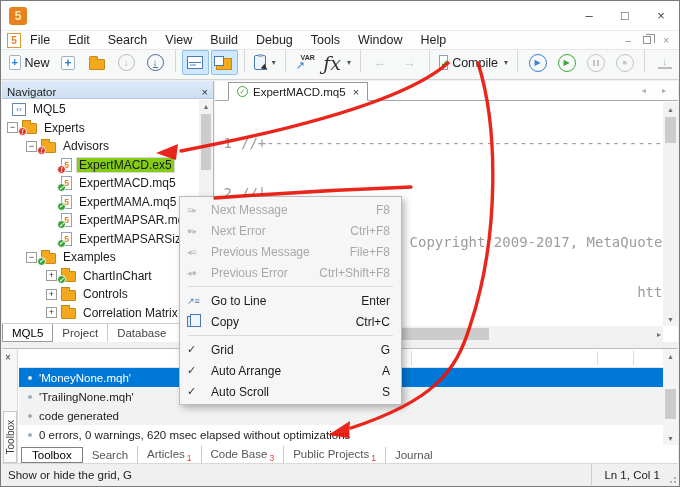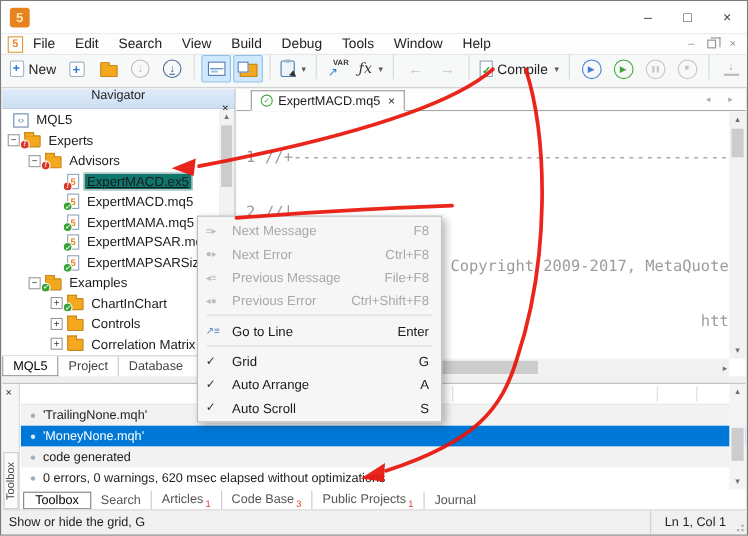--- a/index.html
+++ b/index.html
@@ -49,43 +49,43 @@
   .ic-split::after{content:"";position:absolute;left:2px;bottom:2px;width:6px;height:2px;background:#9cc3e8;}
   .ic-folwin{width:16px;height:12px;background:var(--folder,#f3a81e);border:1px solid #c7871a;position:relative;margin-top:2px;}
   .ic-folwin::before{content:"";position:absolute;left:-3px;top:-3px;width:8px;height:8px;background:#fff;border:1px solid #4a7ab5;}
   .ic-clip{width:13px;height:15px;border:1px solid #4a7ab5;border-radius:2px;background:#eef4fb;position:relative;}
   .ic-clip::before{content:"";position:absolute;top:-2px;left:3px;width:5px;height:3px;background:#9db4cc;border-radius:1px;}
   .ic-clip::after{content:"";position:absolute;right:-3px;bottom:-2px;width:0;height:0;border-left:6px solid #333;
                   border-top:3px solid transparent;border-bottom:3px solid transparent;transform:rotate(40deg);}
   .ic-var{position:relative;width:19px;height:17px;}
   .ic-var b{position:absolute;right:0;top:0;font-size:7px;color:#333;letter-spacing:0;}
   .ic-var s{position:absolute;left:0;bottom:-1px;font-size:11px;color:#2a7ad4;text-decoration:none;}
-  .ic-fx{font-family:"DejaVu Serif",serif;font-style:italic;font-size:13px;color:#333;}
+  .ic-fx{font-family:"DejaVu Serif",serif;font-style:italic;font-size:19px;color:#333;}
   .ic-arrow{font-size:13px;color:#c3c3c3;}
   .ic-compdoc{width:12px;height:15px;border:1px solid #8aa0b8;background:#fff;position:relative;}
   .ic-compdoc::after{content:"✓";position:absolute;left:1px;top:2px;color:#2fa32f;font-size:10px;font-weight:bold;}
   .ic-play{width:18px;height:18px;border-radius:50%;border:1.6px solid;display:flex;align-items:center;justify-content:center;font-size:8px;}
   .ic-play.blue{border-color:#3f7fd4;color:#3f7fd4;}
   .ic-play.green{border-color:#3fa63f;color:#3fa63f;}
   .ic-pause{width:18px;height:18px;border-radius:50%;border:1.6px solid #c5c5c5;position:relative;}
   .ic-pause::before,.ic-pause::after{content:"";position:absolute;top:5px;bottom:5px;width:2px;background:#c5c5c5;}
   .ic-pause::before{left:5px;} .ic-pause::after{right:5px;}
   .ic-stop{width:18px;height:18px;border-radius:50%;border:1.6px solid #c5c5c5;color:#c5c5c5;font-size:7px;
            display:flex;align-items:center;justify-content:center;}
   .ic-dropline{width:14px;text-align:center;border-bottom:2px solid #bcbcbc;color:#bcbcbc;font-size:11px;line-height:11px;}
 
   
   .navigator{position:absolute;left:1px;top:80px;width:212px;height:261px;background:#fff;border-right:1px solid #b5b5b5;}
   .nav-head{height:18px;background:linear-gradient(#e0ebf9,#ccdff2);border-bottom:1px solid #b9c9de;display:flex;
-            align-items:center;padding:0 5px;font-size:11.5px;color:#222;flex-direction:column;}
+            align-items:flex-end;padding:0 5px;font-size:11.5px;color:#222;}
   .nav-close{margin-left:auto;color:#333;font-size:11px;}
   .nav-tree{position:absolute;top:19px;left:0;right:0;bottom:19px;overflow:hidden;font-size:12px;}
   .titem{height:18.5px;display:flex;align-items:center;white-space:nowrap;gap:4px;}
   .titem .lbl{padding:1px 3px;}
-  .titem.hl .lbl{background:#0f766e;border:1px solid #d8d8d8;padding:0 2px;text-decoration:underline;}
+  .titem.hl .lbl{background:#84cc16;border:1px solid #d8d8d8;padding:0 2px;}
   .exp{width:11px;height:11px;border:1px solid #9a9a9a;background:#fff;color:#333;font-size:9px;line-height:9px;
        display:flex;align-items:center;justify-content:center;flex:none;}
   .ind-root{padding-left:10px;} .ind1{padding-left:5px;} .ind2{padding-left:24px;} .ind3{padding-left:44px;} .find3{padding-left:59px;}
   .ico{position:relative;flex:none;}
   .ico-root{width:14px;height:13px;border:1px solid #6a87ad;background:#fff;color:#3a6ea8;font-size:8px;
             display:flex;align-items:center;justify-content:center;letter-spacing:0;}
   .ico-folder{width:15px;height:11px;background:var(--folder,#f3a81e);border:1px solid #c7871a;border-radius:1px;margin-top:2px;}
   .ico-folder::before{content:"";position:absolute;top:-4px;left:-1px;width:7px;height:3px;background:var(--folder,#f3a81e);
                       border:1px solid #c7871a;border-bottom:none;}
   .ico-file{width:11px;height:14px;background:#fff;border:1px solid #8fa5bd;color:#e8821e;font-size:8.5px;font-weight:bold;
@@ -431,27 +431,27 @@
       <div class="tb-head">
         <span class="h" style="left:9px">Description</span>
         <span class="v" style="left:392px"></span>
         <span class="h" style="left:400px">File</span>
         <span class="v" style="left:578px"></span>
         <span class="h" style="left:586px">Line</span>
         <span class="v" style="left:614px"></span>
         <span class="h" style="left:621px">Co...</span>
         <span class="v" style="left:646px"></span>
       </div>
+      <div class="trow selected">
+          <span class="dot"></span>
+          <span>'MoneyNone.mqh'</span>
+        </div>
       <div class="trow stripe">
           <span class="dot"></span>
           <span>'TrailingNone.mqh'</span>
-        </div>
-      <div class="trow selected">
-          <span class="dot"></span>
-          <span>'MoneyNone.mqh'</span>
         </div>
       <div class="trow stripe">
           <span class="dot"></span>
           <span>code generated</span>
         </div>
       <div class="trow">
           <span class="dot"></span>
           <span>0 errors, 0 warnings, 620 msec elapsed without optimizations</span>
         </div>
     </div>
@@ -515,20 +515,27 @@
       <span class="mic">◂●</span>
       <span>Previous Error</span>
         <span class="msc">Ctrl+Shift+F8</span>
     </div>
     <div class="msep"></div>
     <div class="mi">
       <span class="mic">↗≡</span>
       <span>Go to Line</span>
         <span class="msc">Enter</span>
     </div>
+    <div class="mi">
+      <span class="mic">
+          <i class="ic-copy"></i>
+        </span>
+      <span>Copy</span>
+        <span class="msc">Ctrl+C</span>
+    </div>
     <div class="msep"></div>
     <div class="mi">
       <span class="mchk">✓</span>
       <span>Grid</span>
         <span class="msc">G</span>
     </div>
     <div class="mi">
       <span class="mchk">✓</span>
       <span>Auto Arrange</span>
         <span class="msc">A</span>

